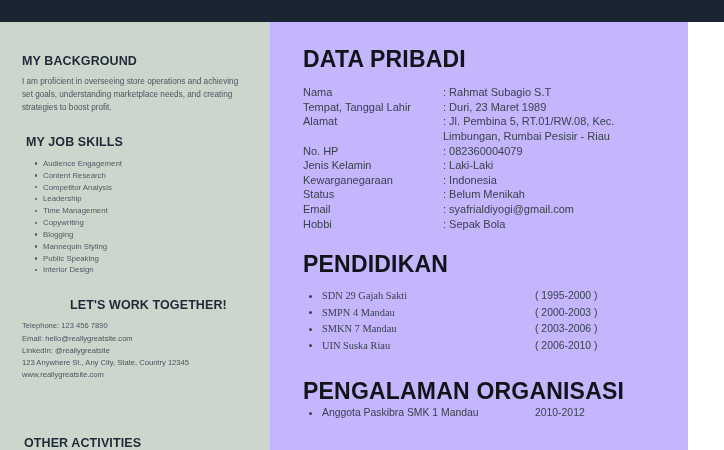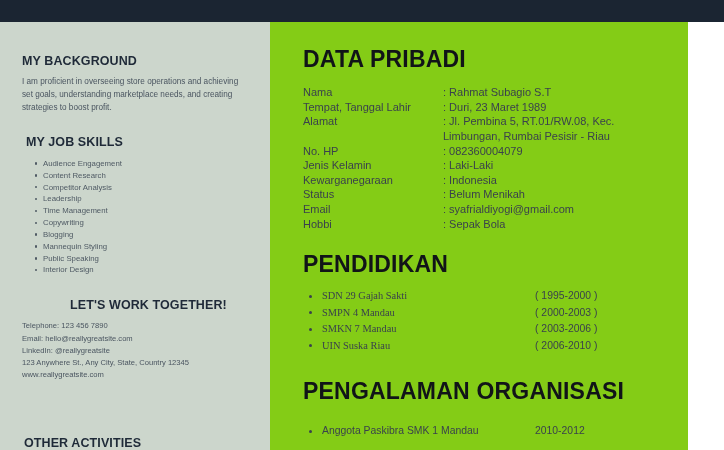--- a/index.html
+++ b/index.html
@@ -103,21 +103,21 @@
 
   #other-activities-heading {
     position: absolute;
     left: 24px;
     bottom: 0px;
   }
 
   
   #main {
     flex: 1 1 auto;
-    background: #84cc16;
+    background: #c4b5fd;
     padding: 24px 0 0 33px;
     overflow: hidden;
     position: relative;
   }
 
   .main-h {
     font-family: "Liberation Sans", sans-serif;
     font-weight: bold;
     font-size: 23px;
     letter-spacing: 0.2px;
@@ -164,21 +164,21 @@
     border-radius: 50%;
     background: #3a424c;
   }
   .edu-name { width: 213px; flex: 0 0 213px; font-family: Liberation Serif, serif; }
   .edu-years { flex: 0 0 auto; }
 
   
   #organisation-heading { margin-top: 24px; }
 
   #organisation-list {
-    margin-top: 18px;
+    margin-top: 0;
     list-style: none;
   }
   #organisation-list li {
     font-size: 10.4px;
     line-height: 1.58;
     color: #3a424c;
     padding-left: 19px;
     position: relative;
     display: flex;
   }

